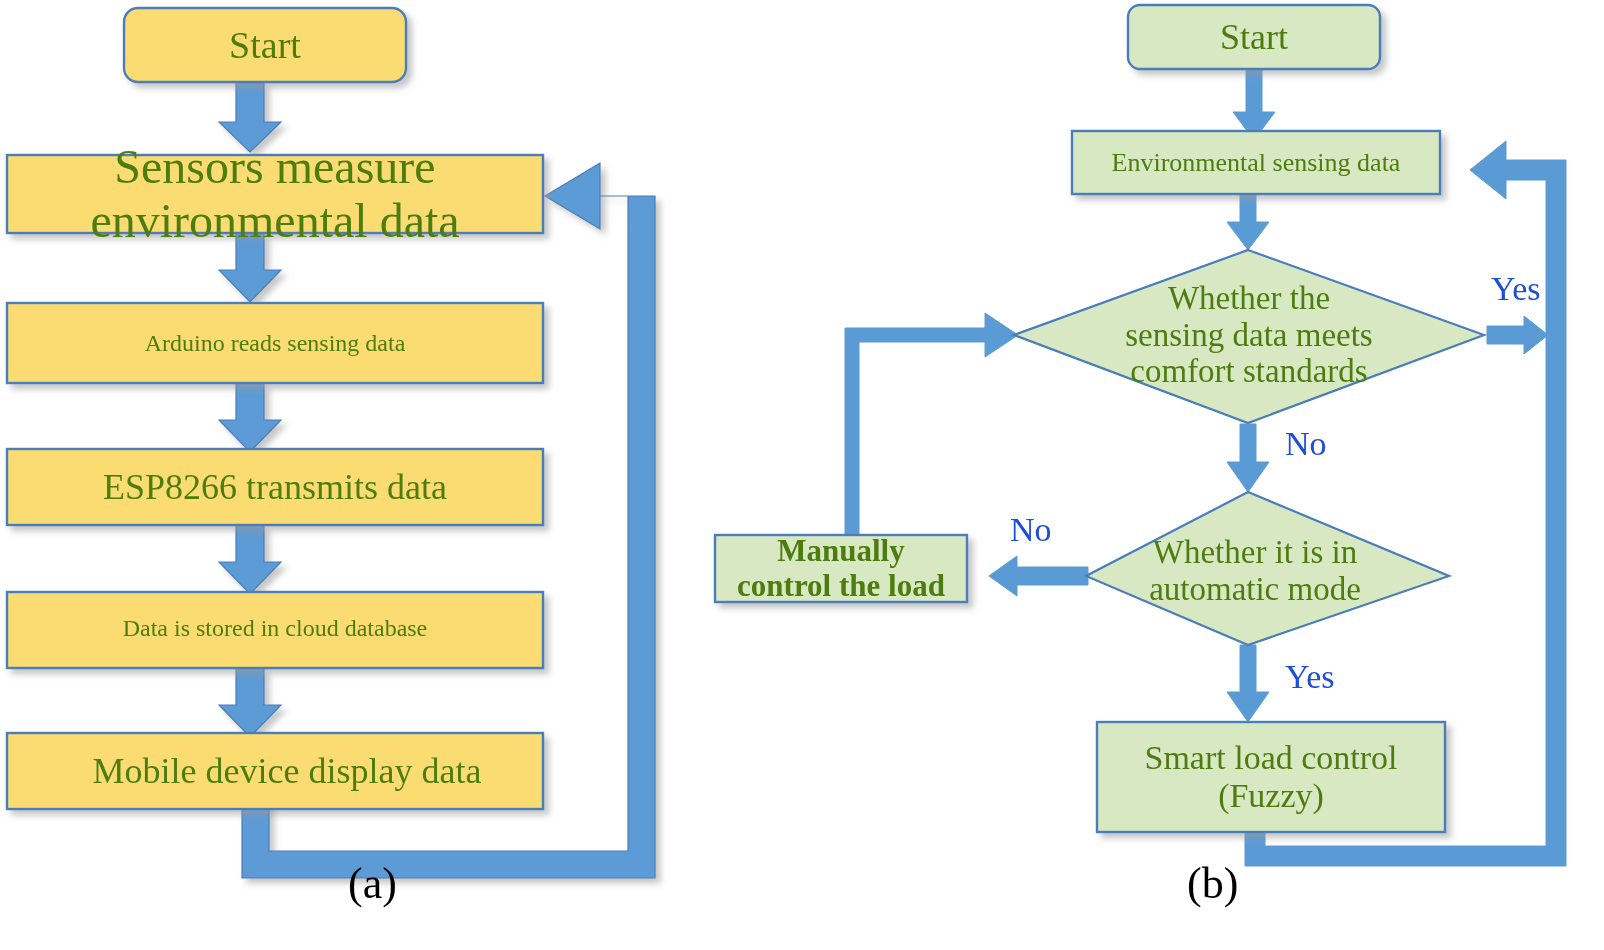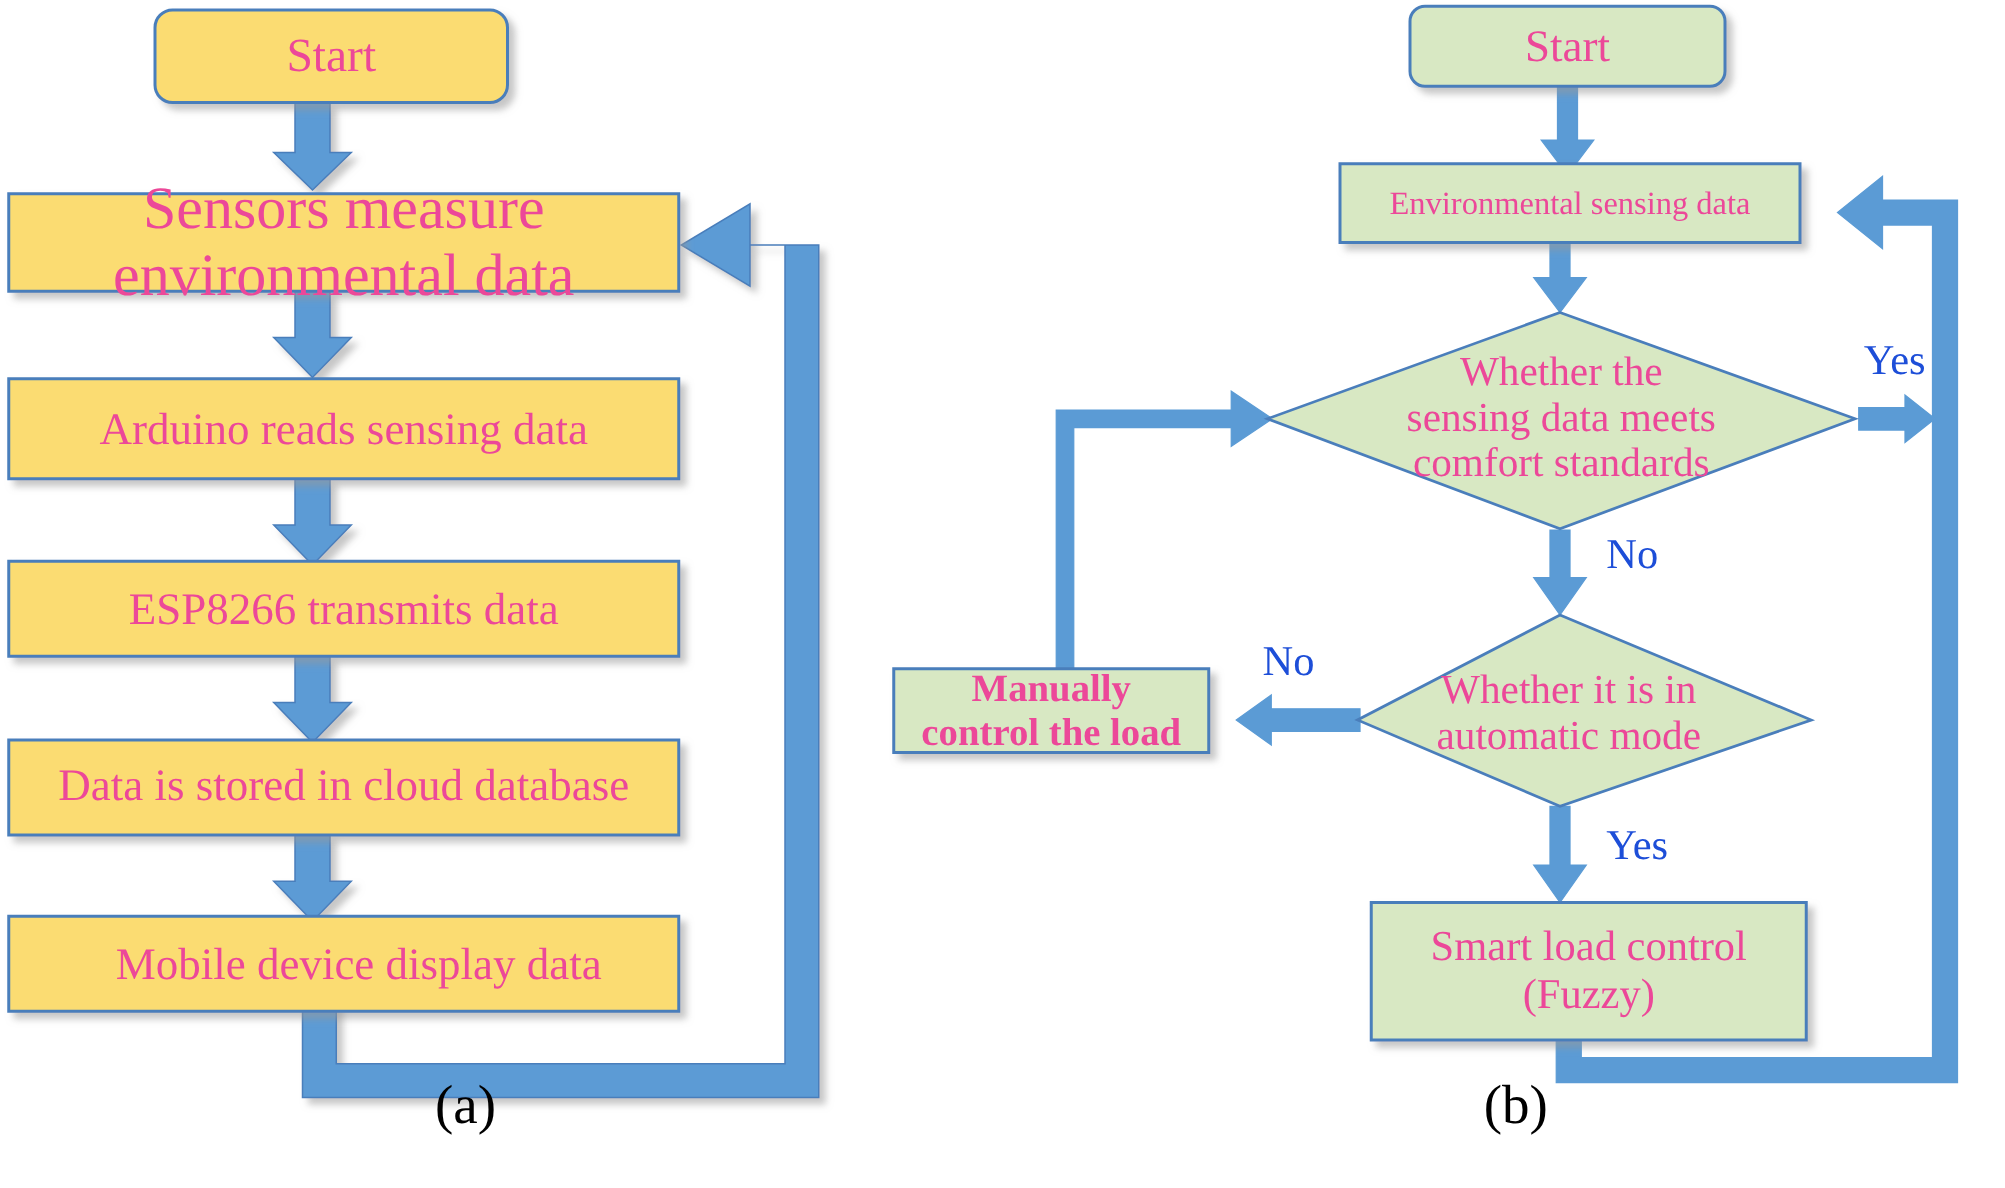--- a/index.html
+++ b/index.html
@@ -21,21 +21,21 @@
     top: 0;
     width: 1604px;
     height: 950px;
   }
   .node-label {
     position: absolute;
     display: flex;
     align-items: center;
     justify-content: center;
     text-align: center;
-    color: #ec4899;
+    color: #4d7c0f;
     font-family: "Liberation Serif", "DejaVu Serif", serif;
     font-weight: 400;
     line-height: 1.12;
     white-space: pre-line;
     pointer-events: none;
   }
   .edge-label {
     position: absolute;
     color: #1d4ed8;
     font-family: "Liberation Serif", "DejaVu Serif", serif;
@@ -170,25 +170,25 @@
       <polygon points="1248,492 1449,576 1248,645 1086,576" fill="#D8E8C3" stroke="#4A7EBB" stroke-width="2.2"></polygon>
       <rect x="715" y="535" width="252" height="67" fill="#D8E8C3" stroke="#4A7EBB" stroke-width="2.4" filter="url(#softshadow)"></rect>
       <rect x="1097" y="722" width="348" height="110" fill="#D8E8C3" stroke="#4A7EBB" stroke-width="2.4" filter="url(#softshadow)"></rect>
     </g>
   </svg>
 
   <div class="node-label" style="left:124px; top:8px; width:282px; height:74px; font-size:38px;">Start</div>
 
   <div class="node-label" style="left:7px; top:155px; width:536px; height:78px; font-size:48px;">Sensors measure environmental data</div>
 
-  <div class="node-label" style="left:7px; top:303px; width:536px; height:80px; font-size:36px;">Arduino reads sensing data</div>
+  <div class="node-label" style="left:7px; top:303px; width:536px; height:80px; font-size:24px;">Arduino reads sensing data</div>
 
   <div class="node-label" style="left:7px; top:449px; width:536px; height:76px; font-size:36px;">ESP8266 transmits data</div>
 
-  <div class="node-label" style="left:7px; top:592px; width:536px; height:72px; font-size:36px;">Data is stored in cloud database</div>
+  <div class="node-label" style="left:7px; top:592px; width:536px; height:72px; font-size:24px;">Data is stored in cloud database</div>
 
   <div class="node-label" style="left:7px; top:733px; width:536px; height:76px; font-size:36px;padding-left:12px;">Mobile device display data</div>
 
   <div class="node-label" style="left:1128px; top:5px; width:252px; height:64px; font-size:36px;">Start</div>
 
   <div class="node-label" style="left:1072px; top:131px; width:368px; height:63px; font-size:26px;">Environmental sensing data</div>
 
   <div class="node-label" style="left:1094px; top:268px; width:310px; height:134px; font-size:33px;">Whether the
 sensing data meets
 comfort standards</div>

